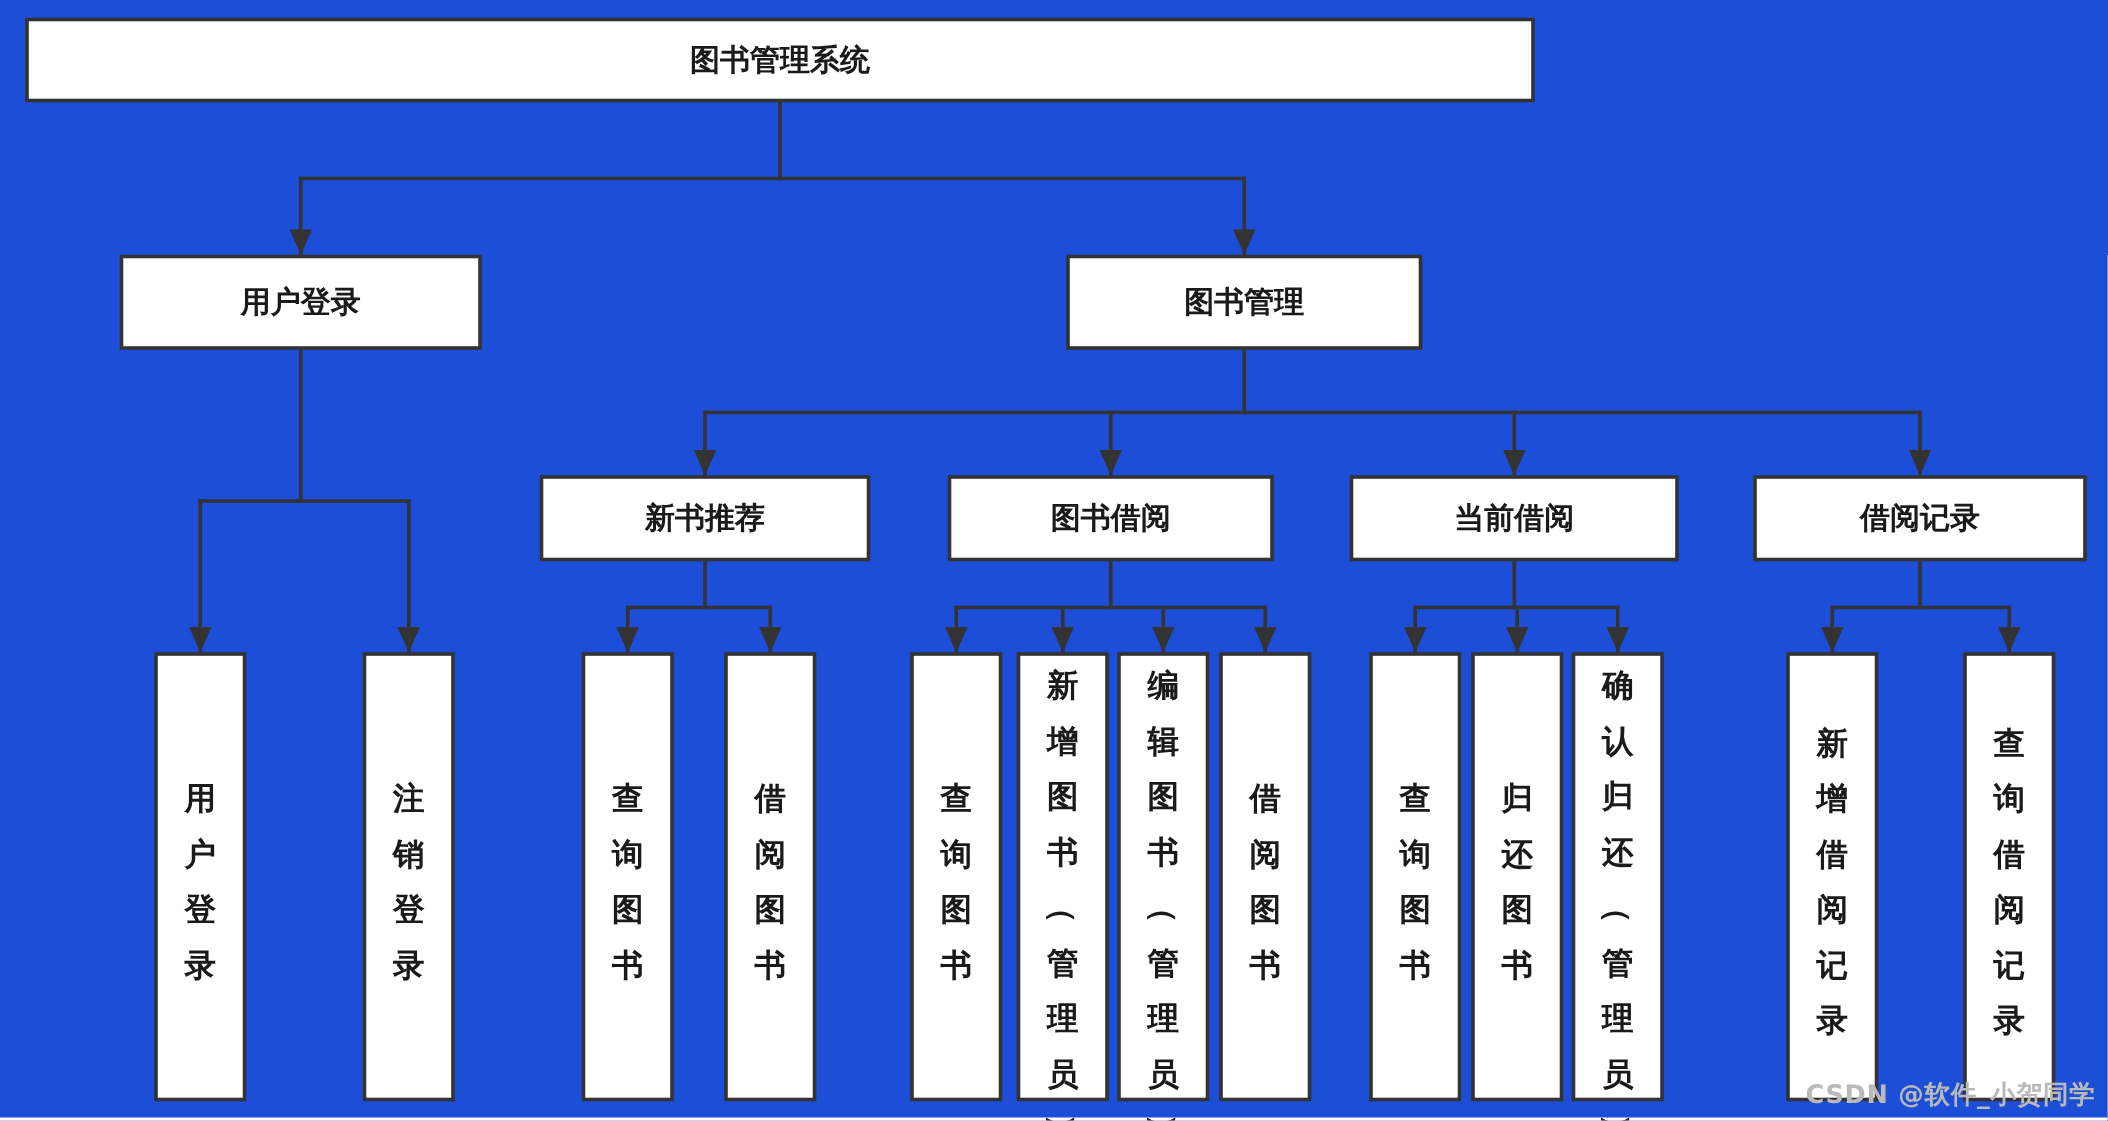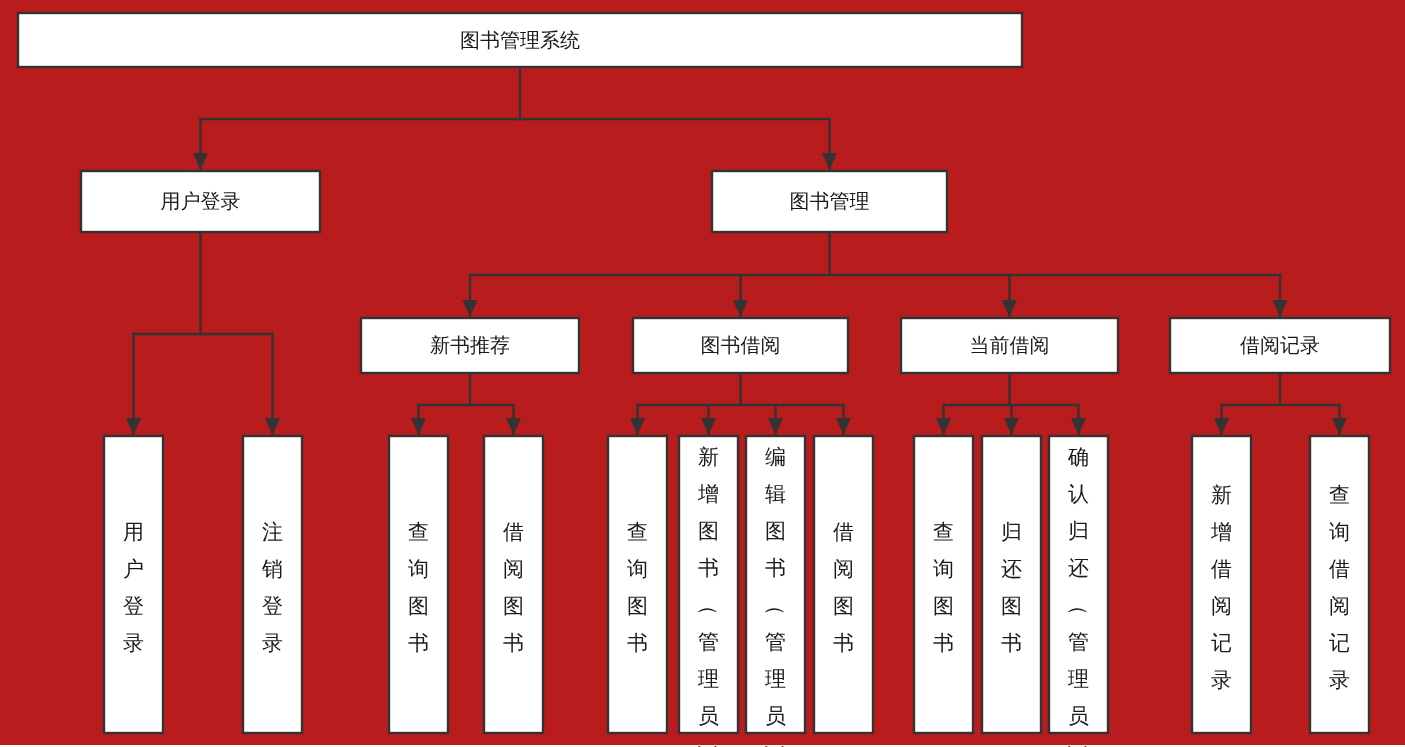--- a/index.html
+++ b/index.html
@@ -11,21 +11,22 @@
   body {
     width: 1405px;
     height: 747px;
     font-family: "DejaVu Sans", "Liberation Sans", sans-serif;
     overflow: hidden;
   }
   #diagram-root {
     position: relative;
     width: 1405px;
     height: 745px;
-    background: #b91c1c;
+    background: #1d4ed8;
+    font-weight: bold;
   }
   svg#flowchart {
     position: absolute;
     left: 0;
     top: 0;
     width: 1405px;
     height: 747px;
   }
   .node-rect {
     fill: #ffffff;
@@ -260,13 +261,14 @@
           <rect x="1310" y="436" width="59" height="297" class="node-rect"></rect>
           <text x="1339.5" y="502.36" class="node-label-vertical">查</text>
           <text x="1339.5" y="539.36" class="node-label-vertical">询</text>
           <text x="1339.5" y="576.36" class="node-label-vertical">借</text>
           <text x="1339.5" y="613.36" class="node-label-vertical">阅</text>
           <text x="1339.5" y="650.36" class="node-label-vertical">记</text>
           <text x="1339.5" y="687.36" class="node-label-vertical">录</text>
         </g>
       </g>
   </svg>
+  <div class="watermark">CSDN @软件_小贺同学</div>
 </div>
 
 </body></html>

